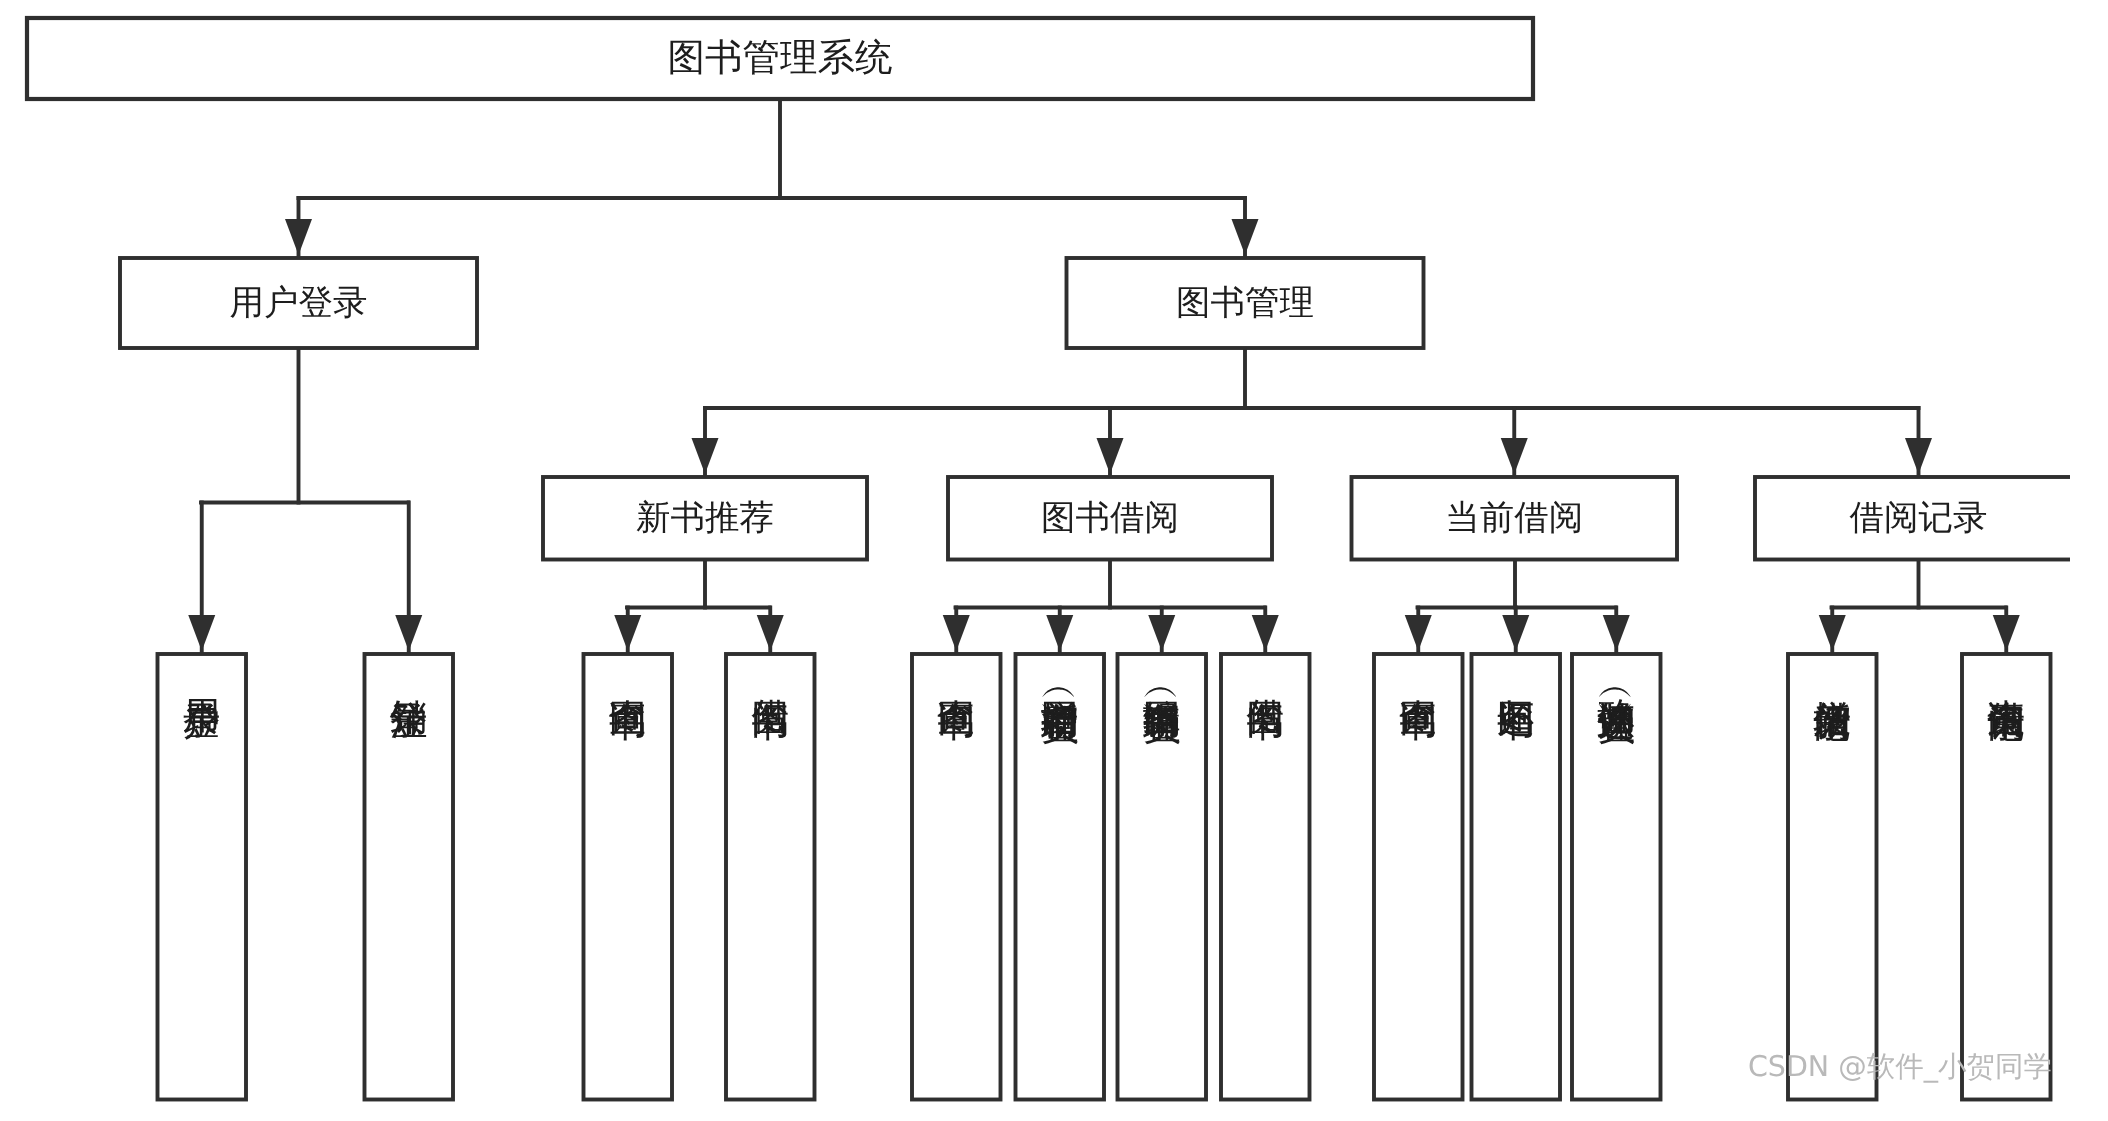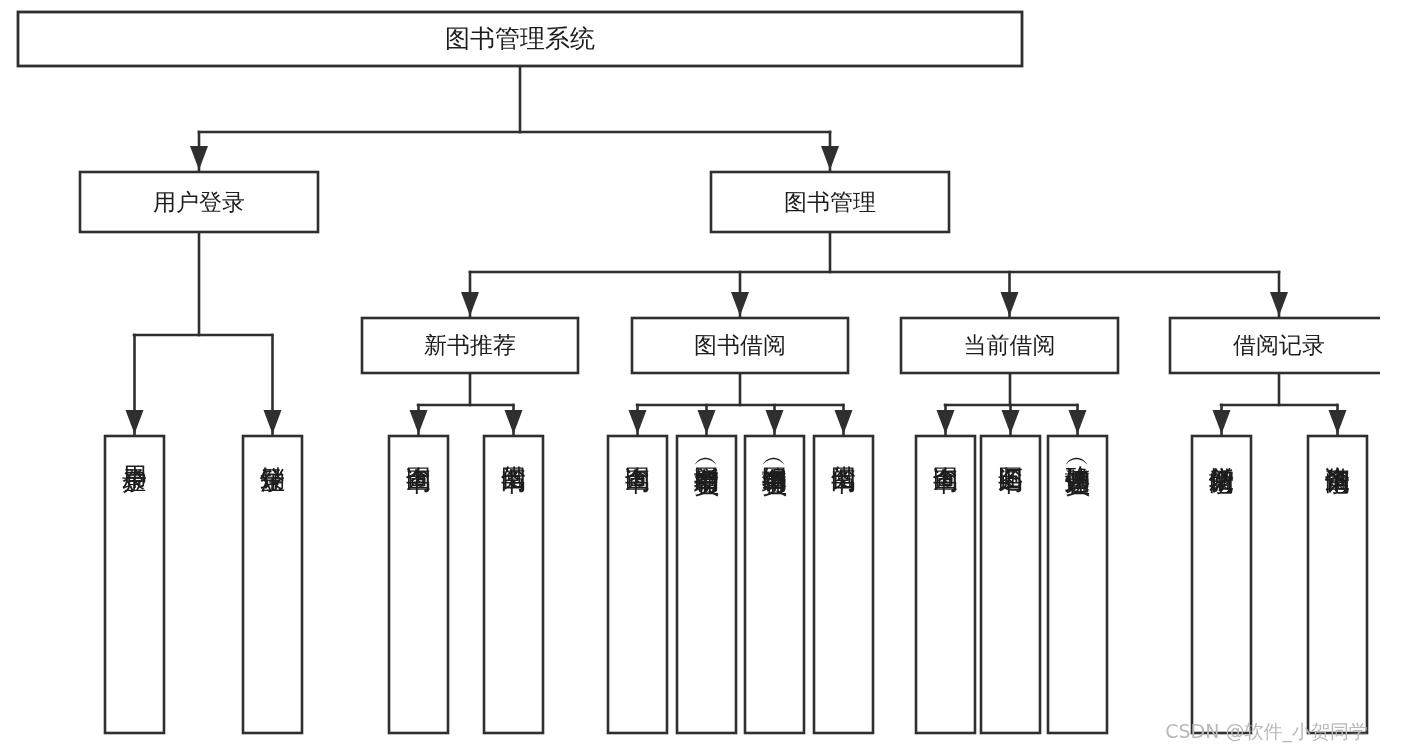--- a/index.html
+++ b/index.html
@@ -66,21 +66,21 @@
     font-family: "DejaVu Sans", "Liberation Sans", sans-serif;
     font-size: 25px;
     line-height: 1;
     color: #1d1d1d;
     letter-spacing: 1px;
     white-space: nowrap;
   }
   .watermark {
     position: absolute;
     right: 12px;
-    bottom: 2px;
+    bottom: 23px;
     font-family: "DejaVu Sans", "Liberation Sans", sans-serif;
     font-size: 19px;
     color: #b9b9b9;
     white-space: nowrap;
   }
 </style>
 </head>
 <body>
 
 <div id="diagram-root">

